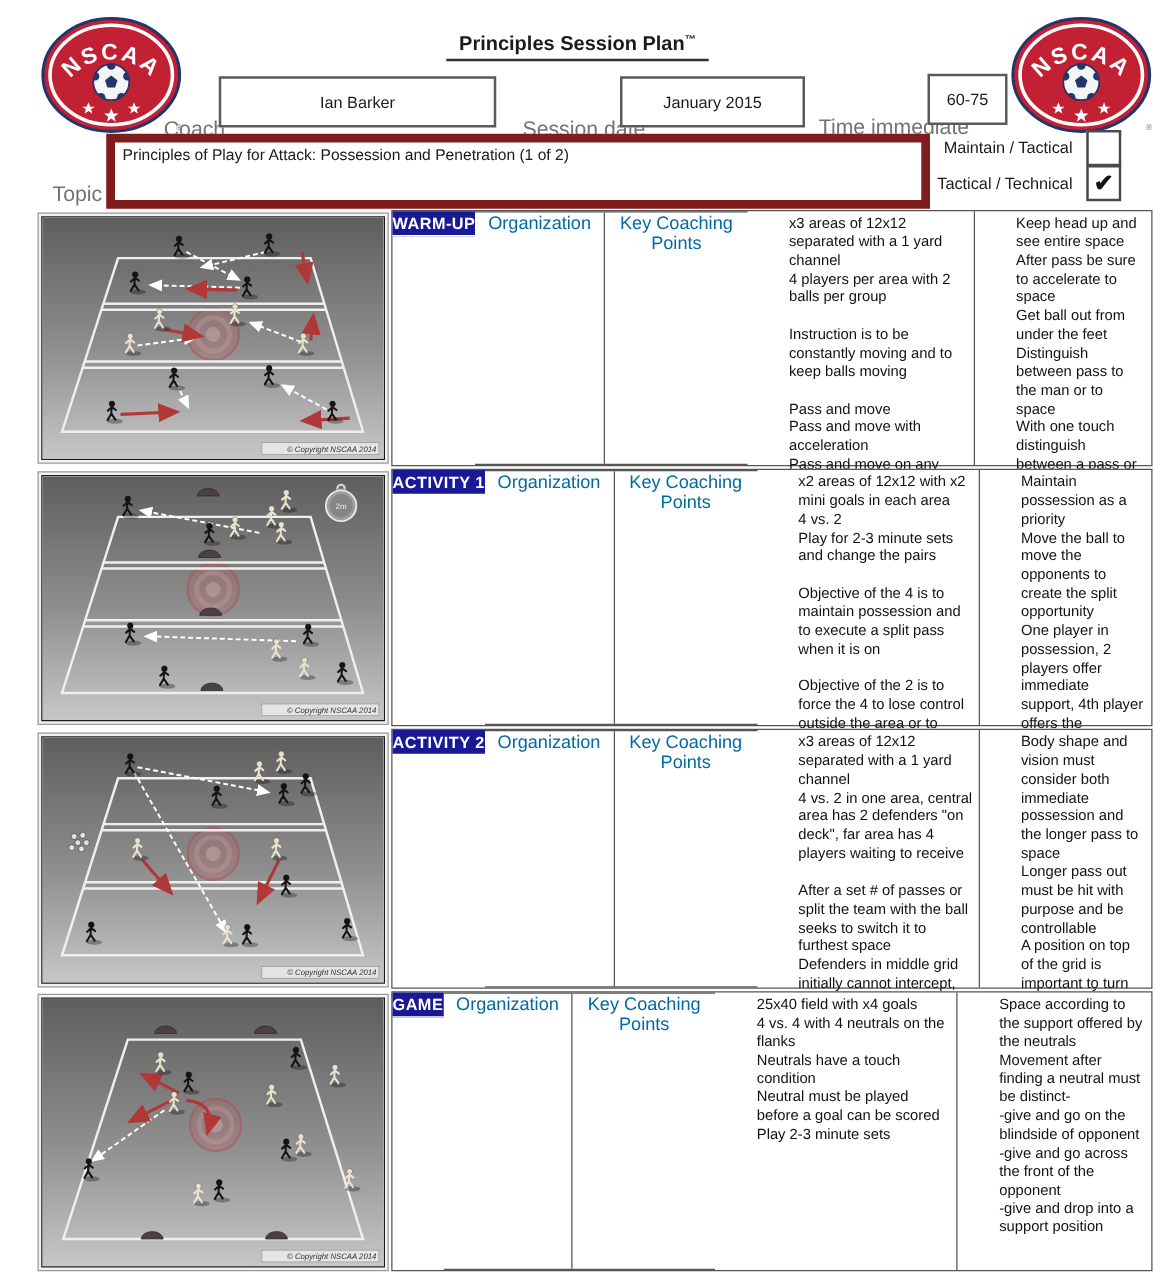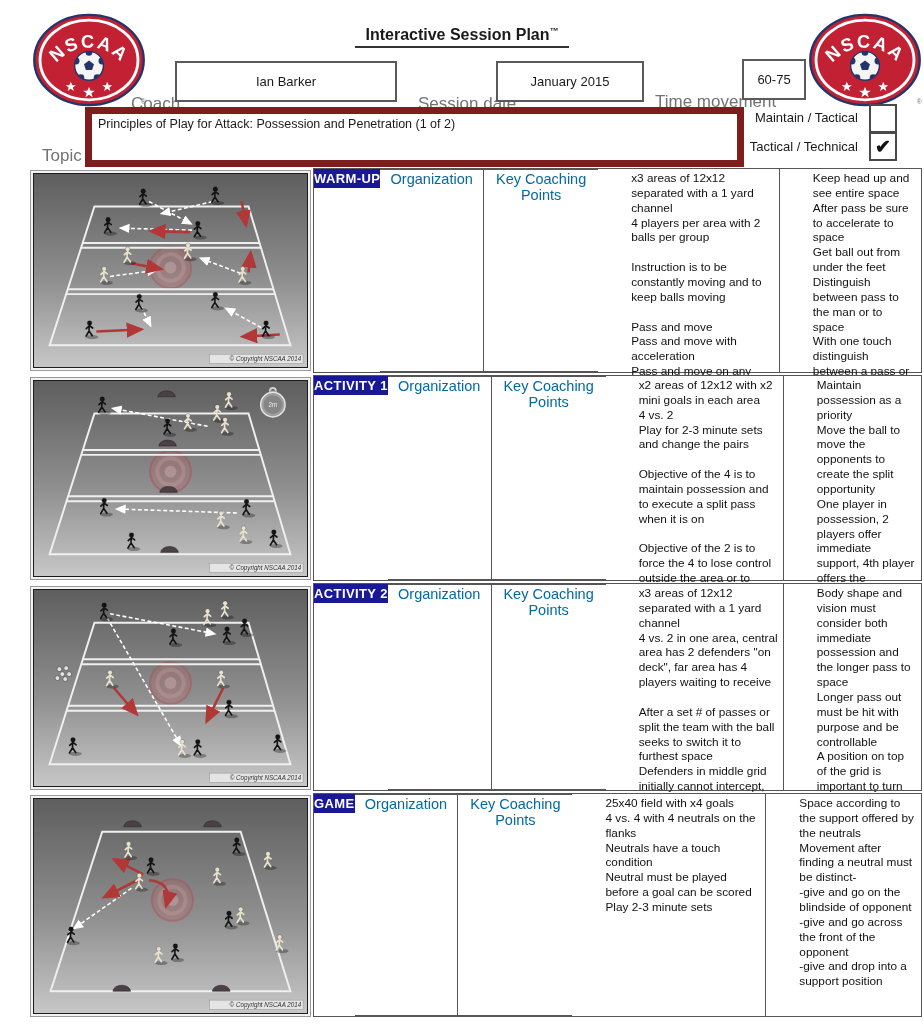--- a/index.html
+++ b/index.html
@@ -89,29 +89,29 @@
     </defs>
   </svg>
 
   <svg class="logo-svg" style="left:30px">
       <use href="#lg"></use>
     </svg>
   <svg class="logo-svg" style="left:806px">
       <use href="#lg"></use>
     </svg>
 
-  <div class="title-wrap"><span class="title"><span>Interactive Session Plan</span><span class="tm">™</span></span></div>
+  <div class="title-wrap"><span class="title"><span>Principles Session Plan</span><span class="tm">™</span></span></div>
 
   <div class="lbl" style="left:131px;top:74px">Coach</div>
   <div class="fbox" style="left:175px;top:61px;width:218px;height:37px">Ian Barker</div>
 
   <div class="lbl" style="left:418px;top:74px">Session date</div>
   <div class="fbox" style="left:496px;top:61px;width:144px;height:37px">January 2015</div>
 
-  <div class="lbl" style="left:655px;top:72px">Time movement</div>
+  <div class="lbl" style="left:655px;top:72px">Time immediate</div>
   <div class="fbox" style="left:742px;top:59px;width:60px;height:37px">60-75</div>
 
   <div class="lbl" style="left:42px;top:126px">Topic</div>
   <div class="fbox topic-box" style="left:85px;top:107px;width:633px;height:40px">Principles of Play for Attack: Possession and Penetration (1 of 2)</div>
 
   <div class="chk-lbl" style="right:66px;top:110px">Maintain / Tactical</div>
   <div class="chk" style="left:869px;top:104px;width:24px;height:25px"></div>
   <div class="chk-lbl" style="right:66px;top:139px">Tactical / Technical</div>
   <div class="chk" style="left:869px;top:132px;width:24px;height:25px">✔</div>
 

